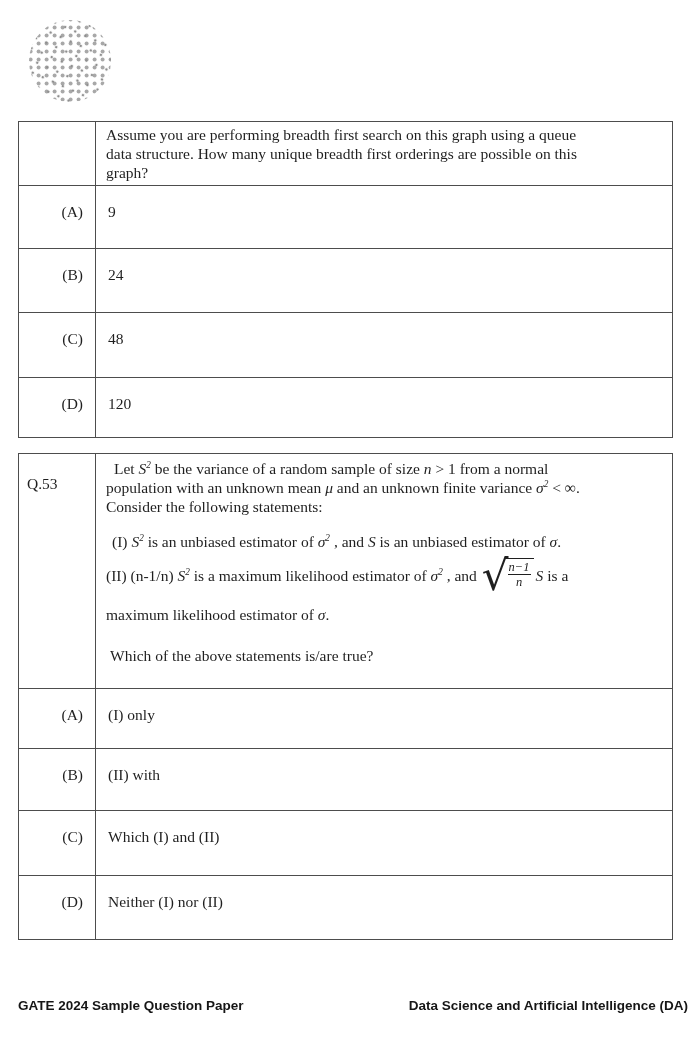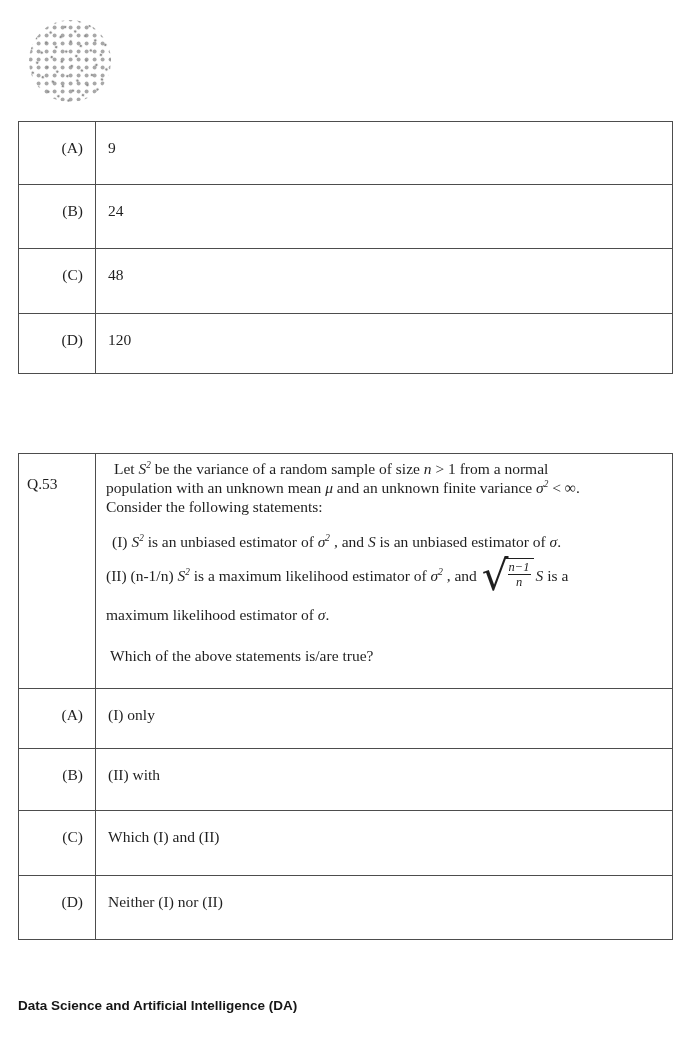--- a/index.html
+++ b/index.html
@@ -81,20 +81,28 @@
       <circle cx="42" cy="44" r="41" fill="url(#d2)"></circle>
     </svg>
   </div>
 
   <table class="qtable t1">
     <colgroup>
         <col class="c-lbl">
         <col>
       </colgroup>
     <tbody>
+        <tr class="r-q">
+      <td class="qnum"></td>
+      <td class="qbody">
+        <div class="qline">Assume you are performing breadth first search on this graph using a queue</div>
+        <div class="qline">data structure. How many unique breadth first orderings are possible on this</div>
+        <div class="qline">graph?</div>
+      </td>
+    </tr>
     <tr class="r-a">
       <td class="olabel">(A)</td>
       <td class="oval">9</td>
     </tr>
     <tr class="r-b">
       <td class="olabel">(B)</td>
       <td class="oval">24</td>
     </tr>
     <tr class="r-c">
       <td class="olabel">(C)</td>
@@ -153,17 +161,18 @@
     </tr>
     <tr class="r-d">
       <td class="olabel">(D)</td>
       <td class="oval">Neither (I) nor (II)</td>
     </tr>
   </tbody>
     </table>
 
   <div class="footer">
     <div class="f-row">
+      <div>GATE 2024 Sample Question Paper</div>
       <div>Data Science and Artificial Intelligence (DA)</div>
     </div>
   </div>
 
 </div>
 
 </body></html>

